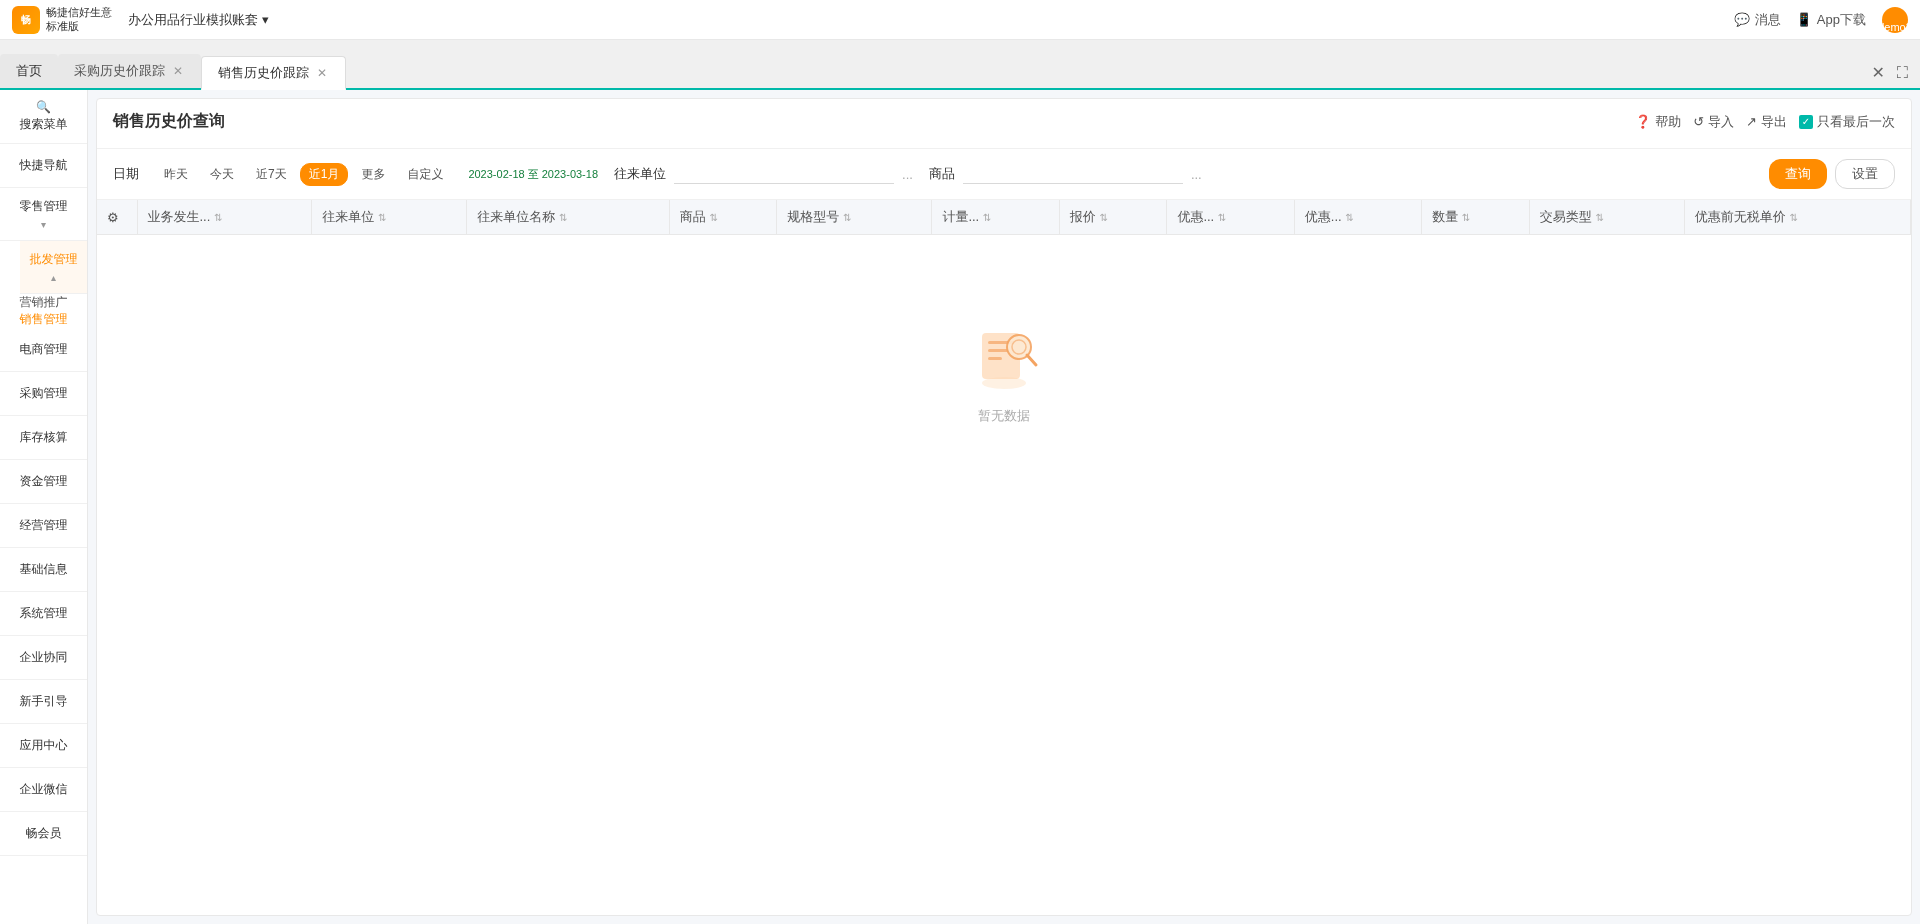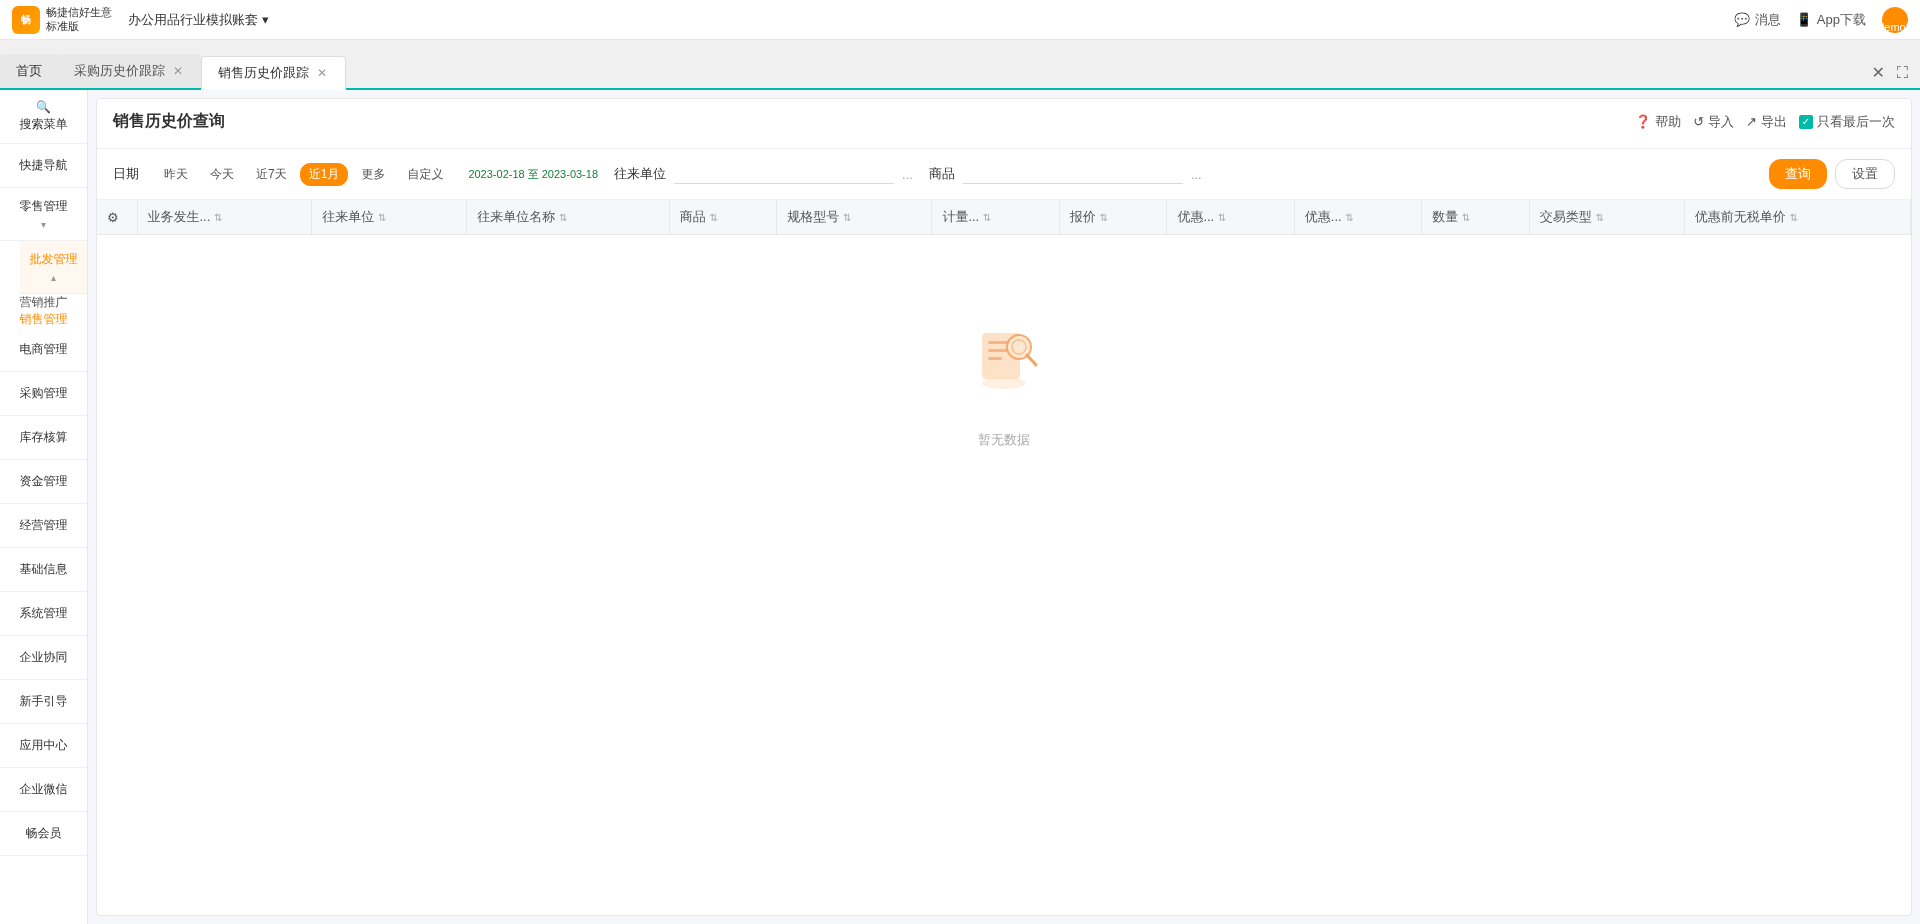--- a/index.html
+++ b/index.html
@@ -376,21 +376,20 @@
       gap: 12px;
     }
     .empty-icon {
       width: 80px;
       height: 80px;
       position: relative;
     }
     .empty-text {
       color: #aaa;
       font-size: 13px;
-      margin-top: 24px;
     }
   </style>
 </head>
 <body>
 
 <div class="top-bar">
   <div class="top-bar-left">
     <div class="logo-area">
       <div class="logo-icon">畅</div>
       <div class="logo-text">

